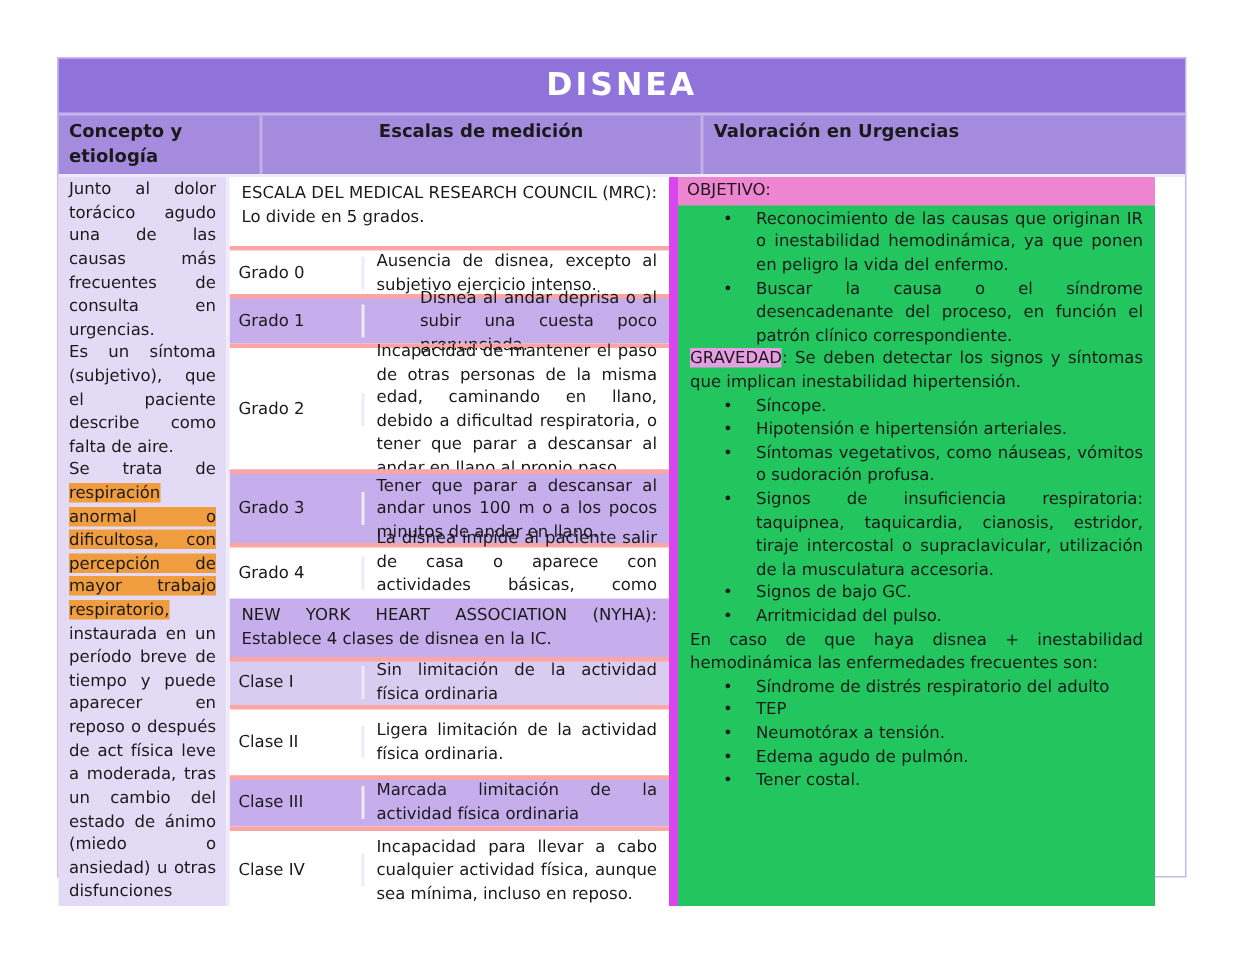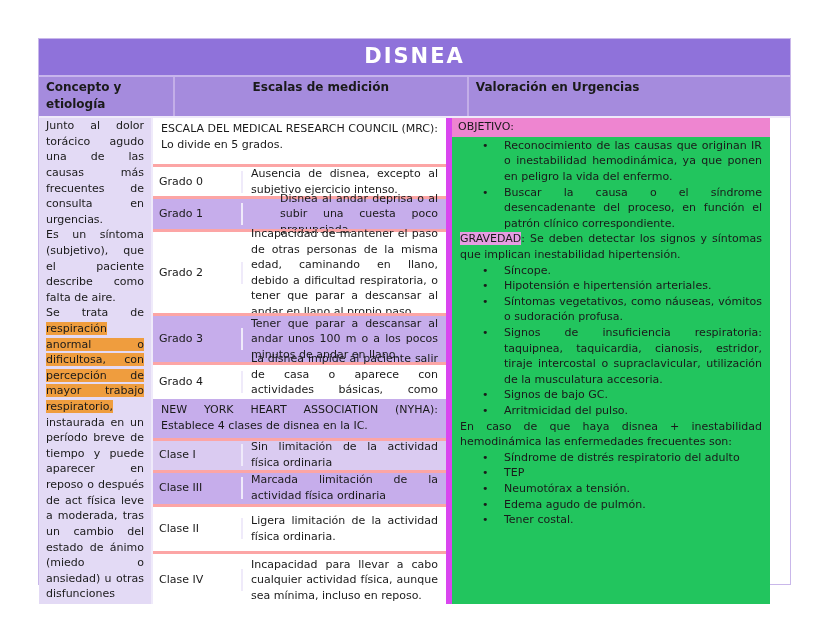--- a/index.html
+++ b/index.html
@@ -110,27 +110,27 @@
           <div class="glabel">Grado 4</div>
           <div class="gdesc">La disnea impide al paciente salir de casa o aparece con actividades básicas, como vestirse, asearse o peinarse.</div>
         </div>
 
         <div class="scale-header hl">NEW YORK HEART ASSOCIATION (NYHA): Establece 4 clases de disnea en la IC.</div>
 
         <div class="srow hl-light mh-c1">
           <div class="glabel">Clase I</div>
           <div class="gdesc">Sin limitación de la actividad física ordinaria</div>
         </div>
+        <div class="srow mh-c2">
+          <div class="glabel">Clase II</div>
+          <div class="gdesc">Ligera limitación de la actividad física ordinaria.</div>
+        </div>
         <div class="srow hl mh-c3">
           <div class="glabel">Clase III</div>
           <div class="gdesc">Marcada limitación de la actividad física ordinaria</div>
-        </div>
-        <div class="srow mh-c2">
-          <div class="glabel">Clase II</div>
-          <div class="gdesc">Ligera limitación de la actividad física ordinaria.</div>
         </div>
         <div class="srow last">
           <div class="glabel">Clase IV</div>
           <div class="gdesc">Incapacidad para llevar a cabo cualquier actividad física, aunque sea mínima, incluso en reposo.</div>
         </div>
       </div>
 
       <div class="col col3">
         <span class="strip-pink">OBJETIVO:</span>
         <div class="inner">

